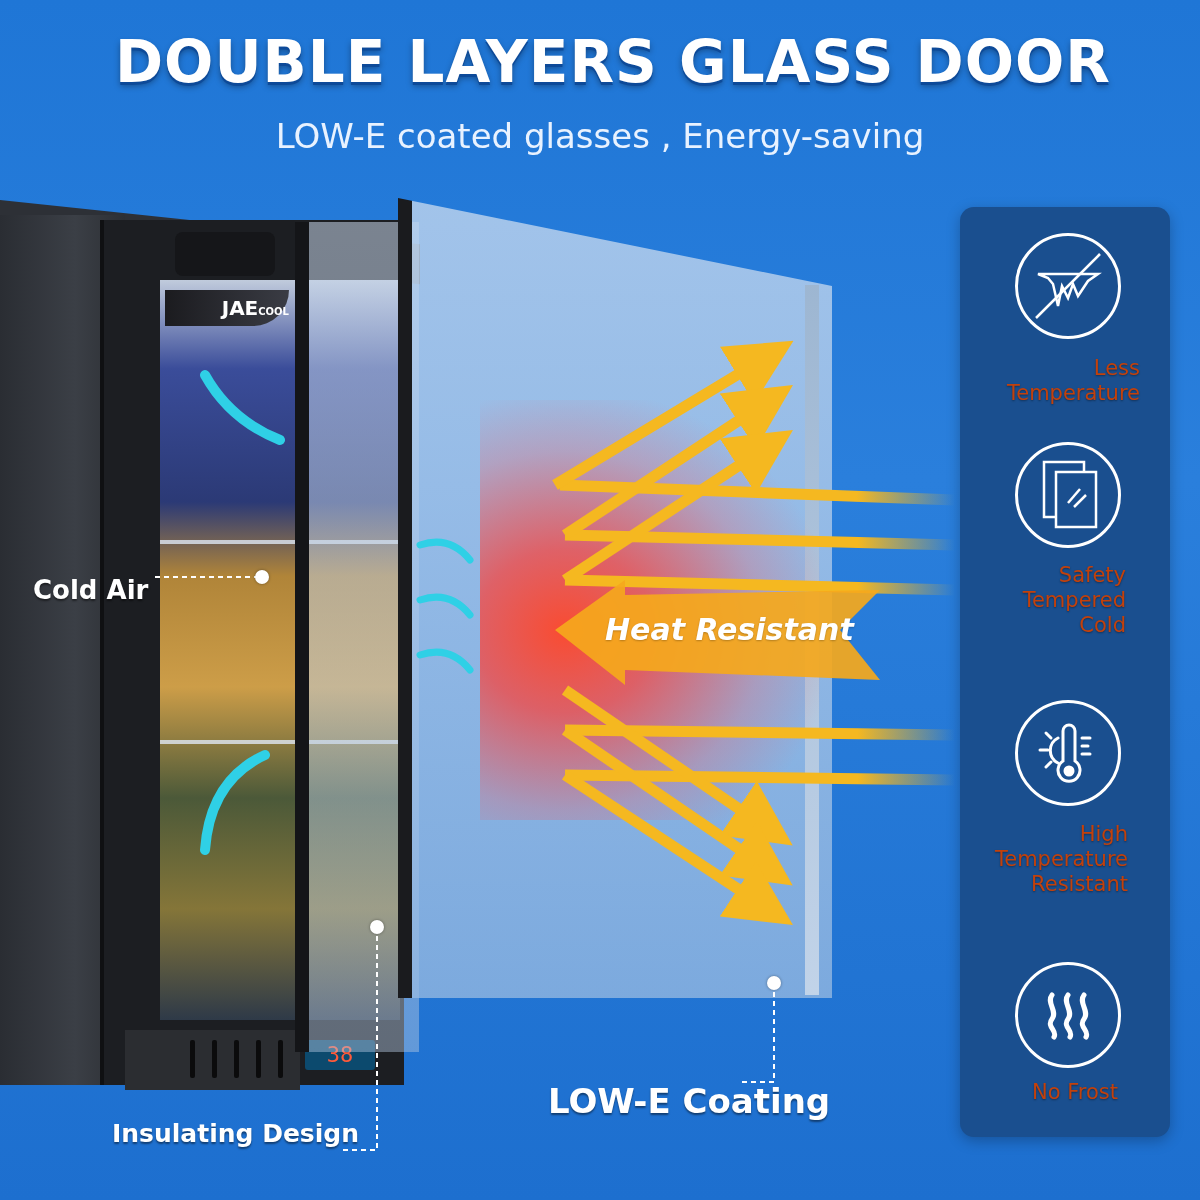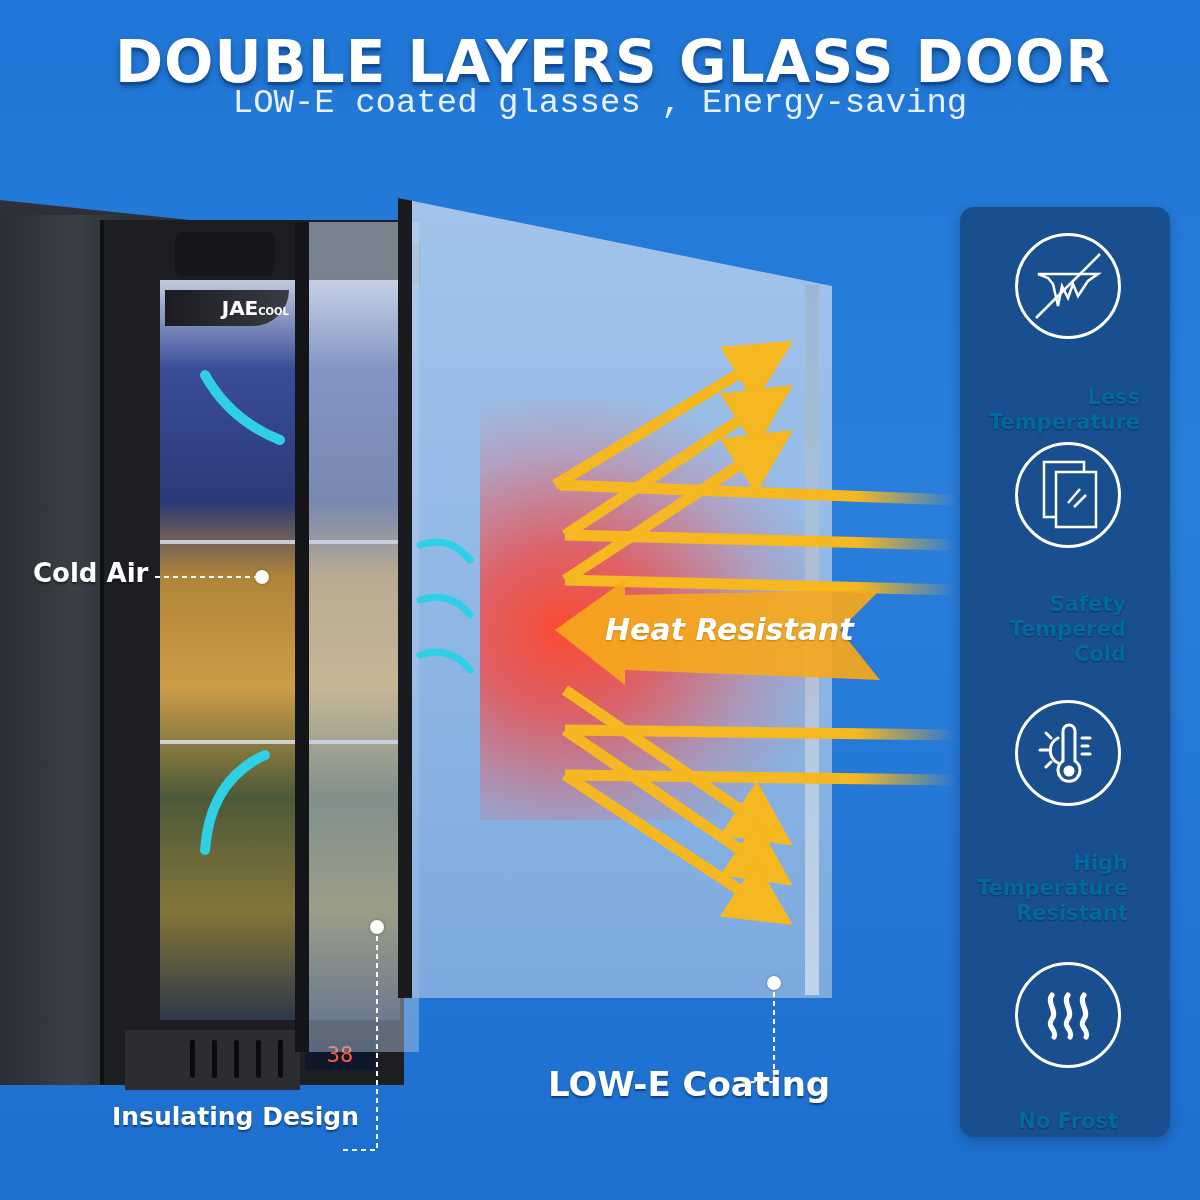--- a/index.html
+++ b/index.html
@@ -2,65 +2,65 @@
 <html><head>
 <meta charset="utf-8">
 <style>
   html,body{margin:0;padding:0;}
   body{width:1200px;height:1200px;overflow:hidden;position:relative;
        background:linear-gradient(180deg,#1f76d6 0%,#2a7fdc 40%,#1d6fcf 100%);
        font-family:"DejaVu Sans","Liberation Sans",sans-serif;color:#fff;}
   .abs{position:absolute;}
   #title{left:0;top:28px;width:1200px;text-align:center;font-size:58px;font-weight:bold;
          letter-spacing:1px;text-shadow:0 3px 0 #0d4a99,0 4px 6px rgba(0,0,0,.35);padding-left:13px;}
-  #subtitle{left:0;top:84px;width:1200px;text-align:center;font-size:34px;font-weight:normal;color:#e8f2ff;font-family:Liberation Mono, monospace;}
+  #subtitle{left:0;top:116px;width:1200px;text-align:center;font-size:34px;font-weight:normal;color:#e8f2ff;}
 
   
   #fridge-side{left:0;top:215px;width:125px;height:870px;background:linear-gradient(90deg,#2a2d33,#3b3f46 60%,#2c2f34);}
   #fridge-top{left:0;top:200px;width:420px;height:40px;background:#2d3036;transform:skewY(6deg);transform-origin:left top;}
   #fridge-front{left:100px;top:220px;width:300px;height:865px;background:#1c1e22;border-left:4px solid #0f1012;}
   #inner-window{left:160px;top:280px;width:240px;height:740px;
      background:linear-gradient(180deg,#c9d4e6 0%,#3c4fa0 12%,#2c3b7a 30%,#b88a3a 40%,#d6a44a 55%,#4e5c3a 70%,#8a7a3a 85%,#2f3b4a 100%);
      opacity:.95;}
   .shelf{left:160px;width:240px;height:4px;background:#dfe7f2;opacity:.8;}
   #vent{left:125px;top:1030px;width:175px;height:60px;background:#2b2d31;}
   .vent-slot{top:1040px;width:5px;height:38px;background:#0b0b0c;border-radius:2px;}
   #logo{left:165px;top:290px;width:120px;height:36px;background:linear-gradient(90deg,#1b1b1f,#3a3c44);border-radius:0 0 60px 0;
         font-size:20px;font-weight:bold;color:#fff;padding-left:4px;line-height:36px;text-align:right;}
   #logo small{font-size:10px;}
-  #display{left:305px;top:1040px;width:70px;height:30px;background:#0f172a;border-radius:3px;
+  #display{left:305px;top:1040px;width:70px;height:30px;background:#0c4a6e;border-radius:3px;
            color:#ff5a3a;font-family:"DejaVu Sans Mono",monospace;font-size:22px;line-height:30px;text-align:center;}
 
   
   #door1{left:295px;top:222px;width:110px;height:830px;background:linear-gradient(180deg,rgba(200,215,235,.55),rgba(180,200,225,.45));
          border-left:14px solid #141518;}
   
   #door2{left:398px;top:198px;width:420px;height:800px;
          background:linear-gradient(180deg,rgba(190,212,238,.82),rgba(150,185,225,.78));
          border-left:14px solid #1a1b1e;clip-path:polygon(0 0,100% 11%,100% 100%,0 100%);}
   #door2-edge{left:805px;top:285px;width:14px;height:710px;background:linear-gradient(180deg,#9db5cf,#c9d8ea);opacity:.9;}
 
   
   #heat-glow{left:480px;top:400px;width:340px;height:420px;
       background:radial-gradient(ellipse at 25% 55%,rgba(255,70,40,.95) 0%,rgba(255,60,50,.7) 25%,rgba(255,80,80,.25) 55%,rgba(255,80,80,0) 75%);}
   #heat-svg{left:0;top:0;}
   #heat-label{left:605px;top:612px;font-size:30px;font-weight:bold;color:#fff;text-shadow:0 1px 2px rgba(0,0,0,.25);font-style:italic;}
 
   
-  .callout{font-size:26px;font-weight:bold;color:#fff;text-shadow:0 2px 2px rgba(0,0,0,.45);}
+  .callout{font-size:26px;font-weight:bold;color:#fff;text-shadow:0 2px 2px rgba(0,0,0,.45);margin-top:17px;}
   #cold-air{left:33px;top:558px;}
   #insulating{left:112px;top:1102px;font-size:25px;}
   #lowe{left:548px;top:1064px;font-size:34px;}
   .dot{width:14px;height:14px;border-radius:50%;background:#fff;box-shadow:0 0 3px rgba(0,0,0,.4);}
 
   
   #features{left:960px;top:207px;width:210px;height:930px;background:#1a4f8f;border-radius:14px;
             box-shadow:0 4px 14px rgba(0,0,0,.25);}
   .feat-icon{width:106px;height:106px;border:3px solid #fff;border-radius:50%;box-sizing:border-box;}
-  .feat-label{width:190px;text-align:right;font-size:21px;font-weight:bold;line-height:25px;color:#0369a1;text-shadow:0 1px 2px rgba(0,0,0,.4);margin-top:29px;}
+  .feat-label{width:190px;text-align:right;font-size:21px;font-weight:normal;line-height:25px;color:#c2410c;text-shadow:0 1px 2px rgba(0,0,0,.4);}
 </style>
 </head>
 <body>
 
 <div id="title" class="abs">DOUBLE LAYERS GLASS DOOR</div>
 <div id="subtitle" class="abs">LOW-E coated glasses , Energy-saving</div>
 
 <div>
   <div id="fridge-top" class="abs"></div>
   <div id="fridge-side" class="abs"></div>

